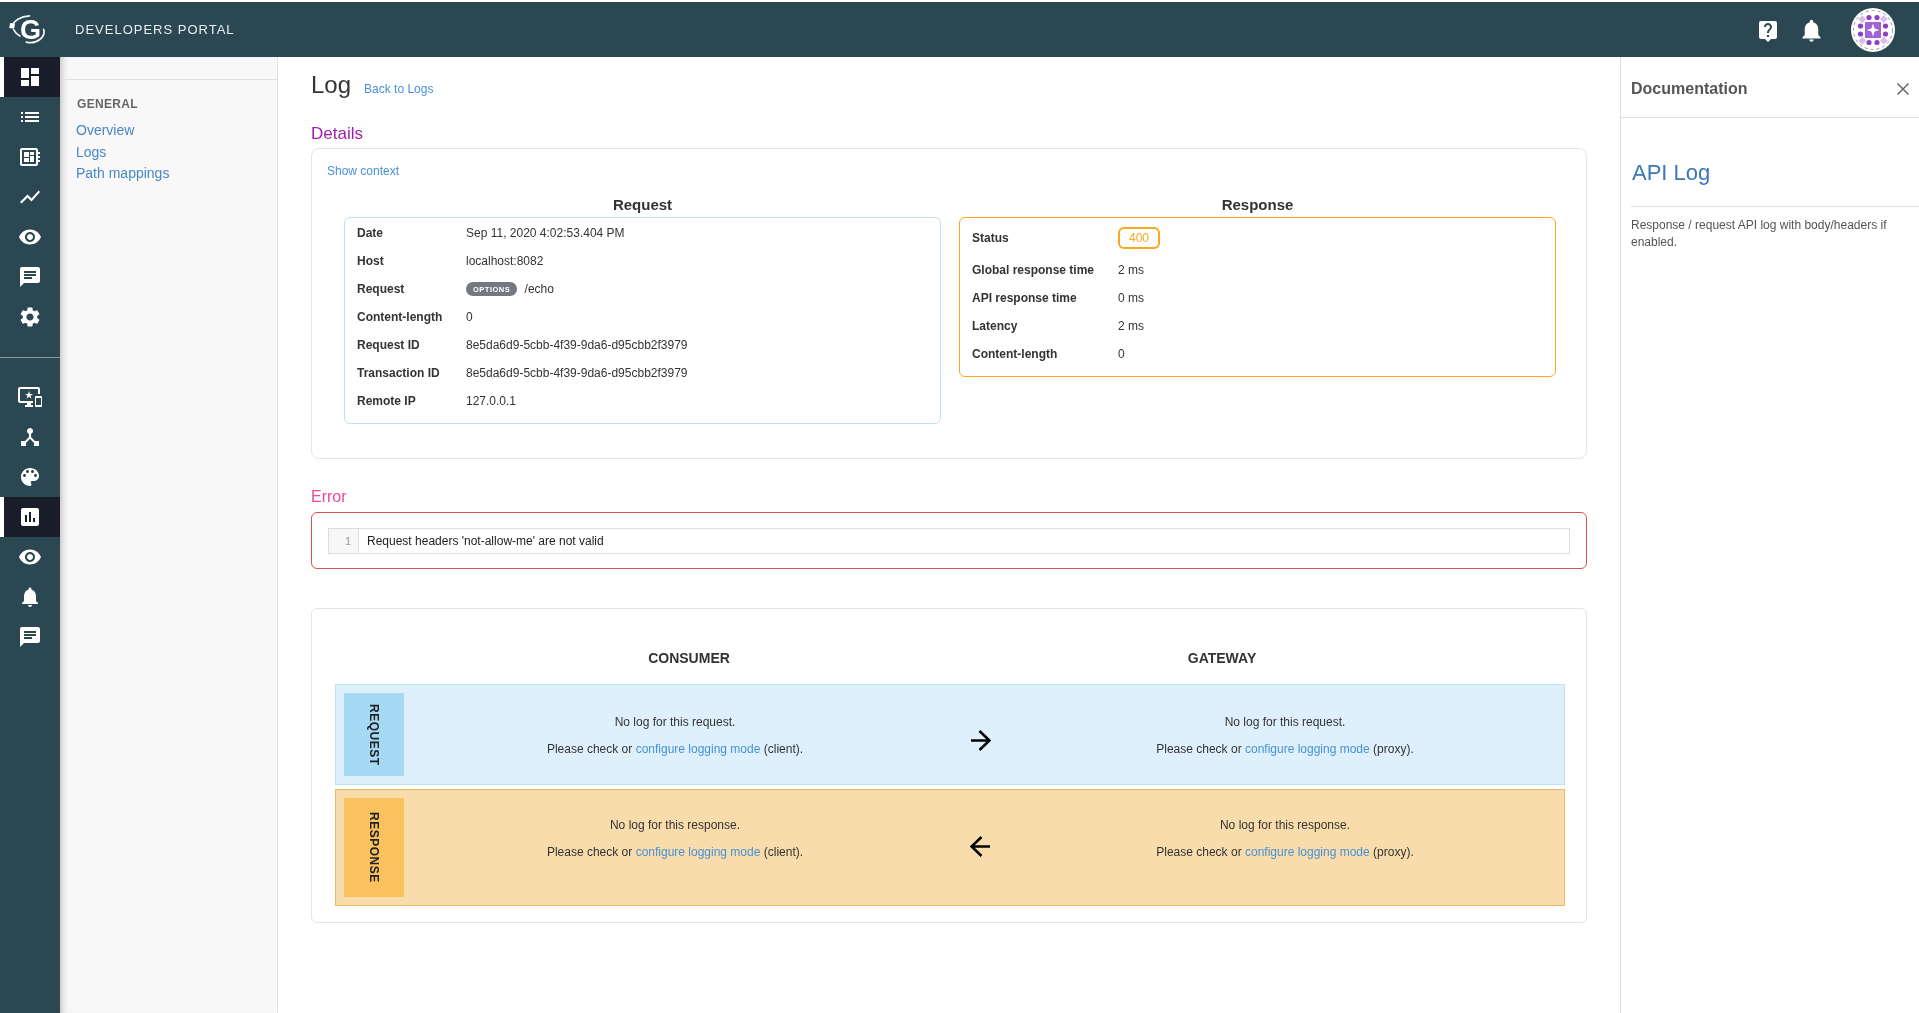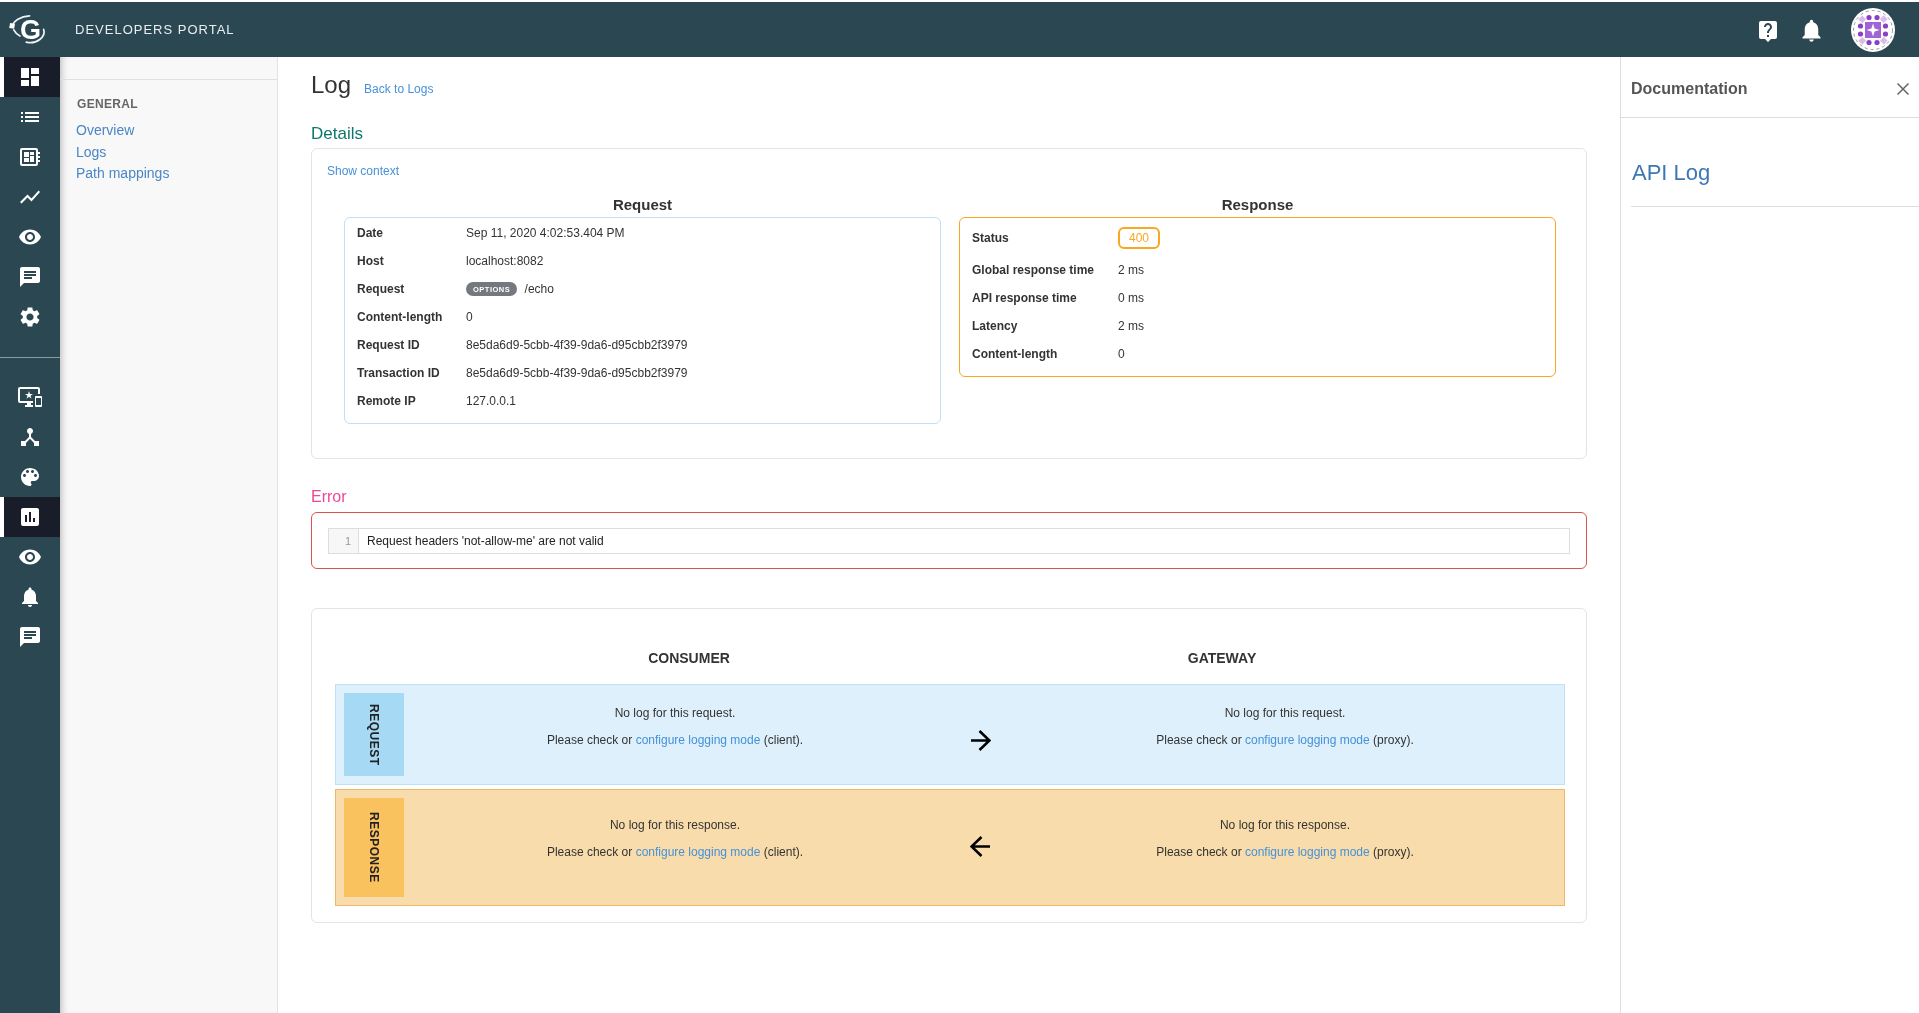--- a/index.html
+++ b/index.html
@@ -27,24 +27,24 @@
   .apiname { font-size:14px; color:#333; padding:30px 0 0 10px; }
   .s2sep { border-top:1px solid #e0e0e0; margin-top:22px; }
   .s2group { color:#666; font-weight:bold; font-size:12px; letter-spacing:.3px; margin:17px 0 0 17px; }
   .s2link { display:block; color:#4a86c5; font-size:14px; line-height:21.7px; margin:0 0 0 16px; text-decoration:none; }
   .s2link:first-of-type { margin-top:9px; }
 
   .main { position:absolute; left:279px; top:57px; width:1341px; height:956px; background:#fff; }
   a.lnk { color:#4691d9; text-decoration:none; }
   h1.pgtitle { font-size:24px; line-height:28px; font-weight:normal; color:#333; margin:14px 0 0 32px; }
   h1.pgtitle .back { font-size:12px; margin-left:13px; font-weight:normal; }
-  h2.sect { font-size:17px; font-weight:normal; color:#0f766e; margin:21px 0 0 32px; }
+  h2.sect { font-size:17px; font-weight:normal; color:#a21caf; margin:21px 0 0 32px; }
 
   .card { border:1px solid #e4e4e4; border-radius:6px; margin:0 33px 0 32px; background:#fff; }
-  .card1 { height:311px; padding:12px 18px; margin-top:4px; }
+  .card1 { height:311px; padding:12px 18px; margin-top:4px;border-radius:8px; }
   .showctx { font-size:12px; margin-left:-3px; display:inline-block; }
   .cols { display:flex; gap:18px; margin:17px 12px 0 14px; }
   .col { flex:1; }
   .colhead { text-align:center; font-size:15px; font-weight:bold; margin-bottom:4px; }
   .kvbox { border-radius:6px; padding:1px 0 8px; }
   .kvbox.blue { border:1px solid #bee1f6; }
   .kvbox.orange { border:1px solid #f8a820; }
   .kv { display:flex; align-items:center; min-height:28px; padding:0 12px; font-size:12px; }
   .kv .k { width:109px; font-weight:bold; flex:0 0 auto; }
   .kv .k2 { width:146px; font-weight:bold; flex:0 0 auto; }
@@ -66,21 +66,21 @@
   .chead.consumer { left:302px; width:150px; text-align:center; }
   .chead.gateway { left:830px; width:160px; text-align:center; }
   .band { position:absolute; left:23px; width:1230px; display:flex; }
   .band.req { top:75px; height:101px; background:#def0fb; border:1px solid #bce2f8; }
   .band.resp { top:180px; height:117px; background:#f8dcab; border:1px solid #ecba66; }
   .vtile { width:60px; margin:8px 0 8px 8px; display:flex; align-items:center; justify-content:center;
     writing-mode:vertical-rl; font-weight:bold; font-size:12px; letter-spacing:.5px; color:#222; }
   .vtile.b { background:#a6d9f4; }
   .vtile.o { background:#fac25e; }
   .bcol { width:542px; text-align:center; font-size:12px; color:#333; }
-  .bcol p.l1 { margin-top:21px; }
+  .bcol p.l1 { margin-top:30px; }
   .band.resp .bcol p.l1 { margin-top:28px; }
   .bcol p.l2 { margin-top:13px; }
   .barrow { width:68px; display:flex; align-items:center; justify-content:center; }
   .band.req .barrow svg { margin-top:11px; }
   .band.resp .barrow svg { margin-top:-2px; }
 
   .docs { position:absolute; left:1620px; top:57px; width:299px; height:956px;
     background:#fff; border-left:1px solid #ddd; }
   .dhead { height:61px; border-bottom:1px solid #ddd; display:flex; align-items:center; padding:3px 9px 0 10px; }
   .dhead .t { font-weight:bold; font-size:16px; color:#555; flex:1; }
@@ -332,14 +332,15 @@
 <div class="docs">
   <div class="dhead">
       <span class="t">Documentation</span>
       <svg width="14" height="14" viewBox="0 0 14 14" stroke="#666" stroke-width="1.5">
         <path d="M1.5 1.5 L12.5 12.5 M12.5 1.5 L1.5 12.5"></path>
       </svg>
     </div>
   <div class="dbody">
     <h1>API Log</h1>
     <hr>
+    <p>Response / request API log with body/headers if enabled.</p>
   </div>
 </div>
 
 </body></html>

